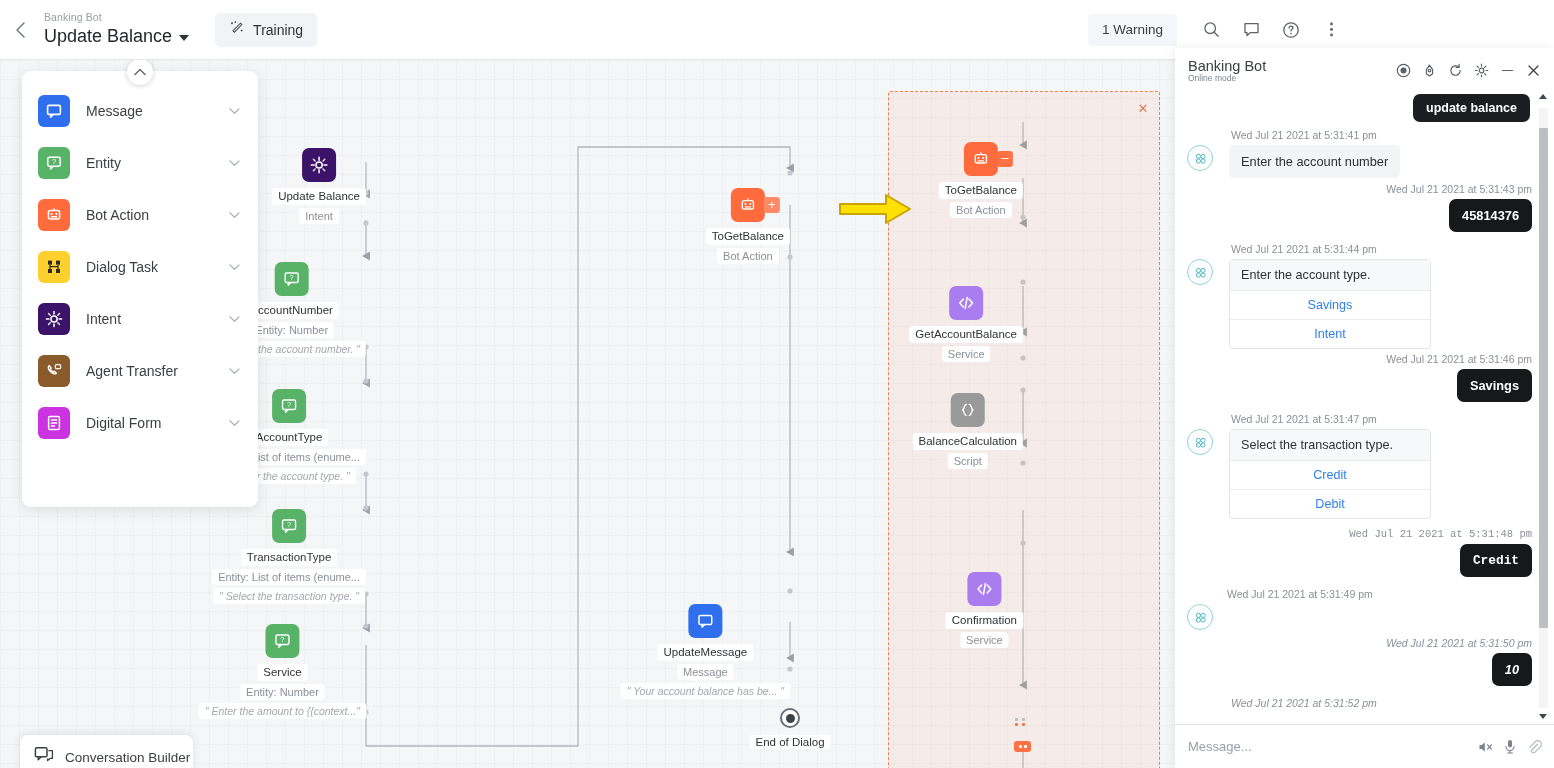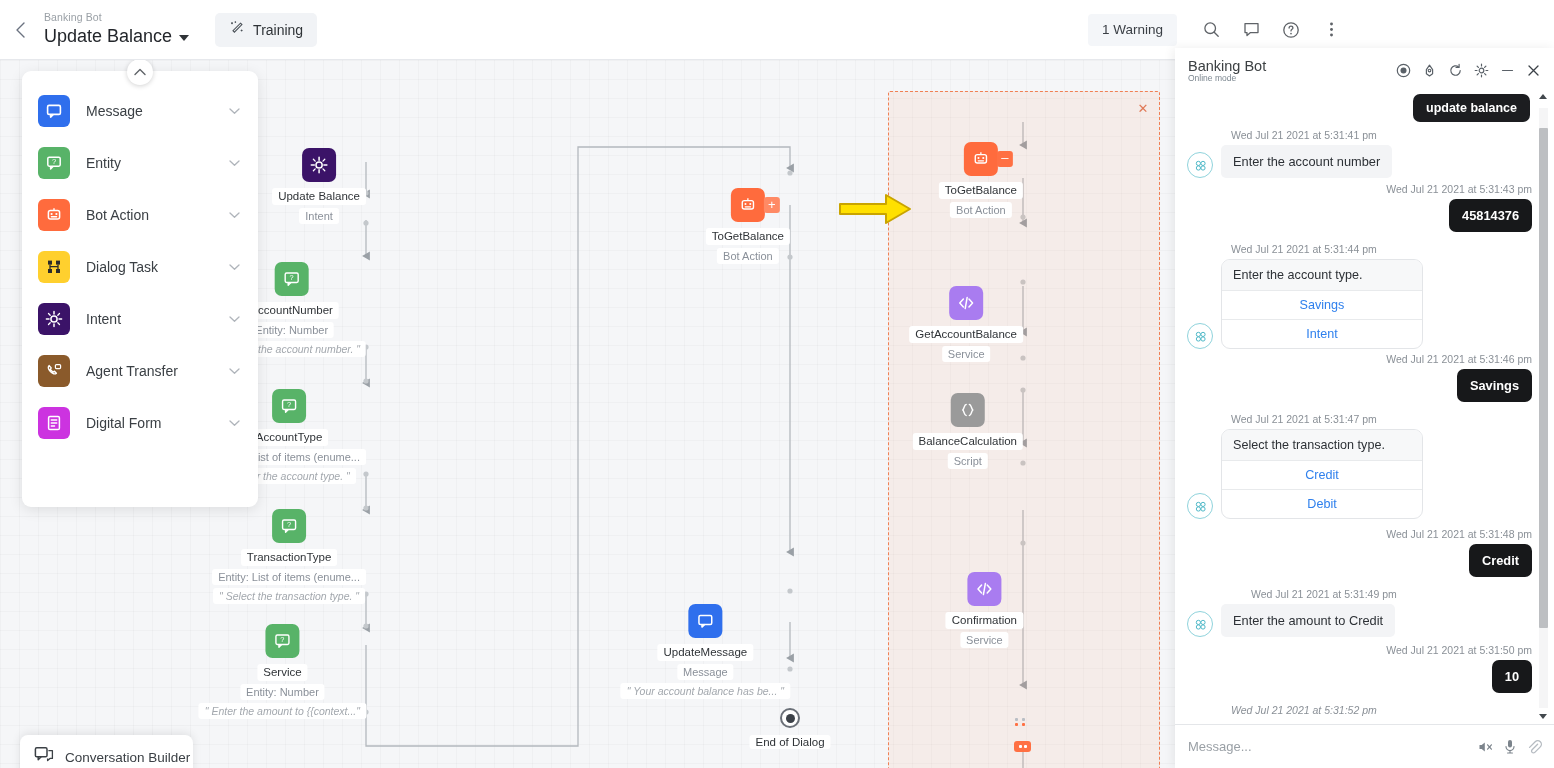--- a/index.html
+++ b/index.html
@@ -147,36 +147,36 @@
   #chat-head { height:38px; display:flex; align-items:center; padding:6px 10px 0 13px; }
   #chat-title { font-size:14.5px; color:#3c4043; line-height:16px; }
   #chat-status { font-size:8.5px; color:#7b868f; line-height:10px; margin-top:-1px;}
   #chat-head-icons { margin-left:auto; display:flex; align-items:center; gap:4px; }
   .ch-ico { width:22px;height:22px;display:flex;align-items:center;justify-content:center;color:#5a6168;cursor:pointer;}
   #chat-body {
     flex:1; position:relative; overflow:hidden; padding:6px 22px 4px 12px;
   }
   .ts { font-size:10.5px; color:#8a9097; margin:0 0 3px 0; line-height:14px; }
   .ts.r { text-align:right; }
-  .row-msg { display:flex; align-items:flex-end; gap:8px; margin-bottom:3px; }
+  .row-msg { display:flex; align-items:flex-start; gap:16px; margin-bottom:3px; }
   .row-msg.out { justify-content:flex-end; }
   .avatar {
     flex:0 0 26px; width:26px;height:26px;border-radius:50%;border:1px solid #8fd3dc;
     display:flex;align-items:center;justify-content:center;
   }
   .bubble-in {
     background:#f3f4f6; border-radius:5px; padding:8px 12px; font-size:12.8px; color:#2d3136;
     max-width:265px; line-height:17px;
   }
   .bubble-out {
     background:#17181a; color:#fff; border-radius:7px; padding:8px 13px; font-size:12.8px;
     font-weight:bold; line-height:17px;
   }
   .card {
-    border:1px solid #e3e5e8; border-radius:9px; width:202px; overflow:hidden; background:#fff;
+    border:1px solid #e3e5e8; border-radius:4px; width:202px; overflow:hidden; background:#fff;
   }
   .card .q { background:#f7f8f9; padding:8px 11px; font-size:12.6px; color:#2d3136; border-bottom:1px solid #e8eaec;}
   .card .opt { padding:7px 11px; font-size:12.6px; color:#2f80ed; text-align:center; cursor:pointer; border-bottom:1px solid #e8eaec;}
   .card .opt:last-child{border-bottom:none;}
   #tooltip-top {
     position:absolute; right:24px; top:8px; background:#1c1d20; color:#fff;
     border-radius:7px; padding:7px 13px; font-size:12.5px; font-weight:bold;
   }
   #chat-scroll-up { position:absolute; right:6px; top:6px; color:#43484e; font-size:9px; cursor:pointer;}
   #chat-scroll-dn { position:absolute; right:6px; bottom:2px; color:#43484e; font-size:9px; cursor:pointer;}
@@ -736,43 +736,42 @@
             </svg>
         </div>
         <div class="card">
           <div class="q">Select the transaction type.</div>
           <div class="opt">Credit</div>
           <div class="opt">Debit</div>
         </div>
       </div>
     </div>
 
-    <div style="margin-top:8px;">
+    <div style="margin-top:8px;font-family:Liberation Mono, monospace;">
       <div class="ts r">Wed Jul 21 2021 at 5:31:48 pm</div>
       <div class="row-msg out">
         <div class="bubble-out">Credit</div>
       </div>
     </div>
 
     <div style="margin-top:10px;">
-      <div class="ts" style="margin-left:64px;">Wed Jul 21 2021 at 5:31:49 pm</div>
+      <div class="ts" style="margin-left:40px;">Wed Jul 21 2021 at 5:31:49 pm</div>
       <div class="row-msg">
         <div class="avatar">
           <svg width="15" height="15" viewBox="0 0 15 15">
               <circle cx="5.4" cy="5.4" r="2.1" fill="none" stroke="#4fb9c8" stroke-width="1"></circle>
               <circle cx="10" cy="5.4" r="2.1" fill="none" stroke="#4fb9c8" stroke-width="1"></circle>
               <circle cx="5.4" cy="10" r="2.1" fill="none" stroke="#4fb9c8" stroke-width="1"></circle>
               <circle cx="10" cy="10" r="2.1" fill="none" stroke="#4fb9c8" stroke-width="1"></circle>
             </svg>
         </div>
-        <div class="bubble-in">Enter the amount to Credit</div>
-      </div>
-    </div>
-
-    <div style="margin-top:6px;">
+      </div>
+    </div>
+
+    <div style="margin-top:6px;font-style:italic;">
       <div class="ts r">Wed Jul 21 2021 at 5:31:50 pm</div>
       <div class="row-msg out">
         <div class="bubble-out">10</div>
       </div>
     </div>
 
     <div style="margin-top:10px;font-style:italic;">
       <div class="ts" style="margin-left:44px;">Wed Jul 21 2021 at 5:31:52 pm</div>
 
     </div>

